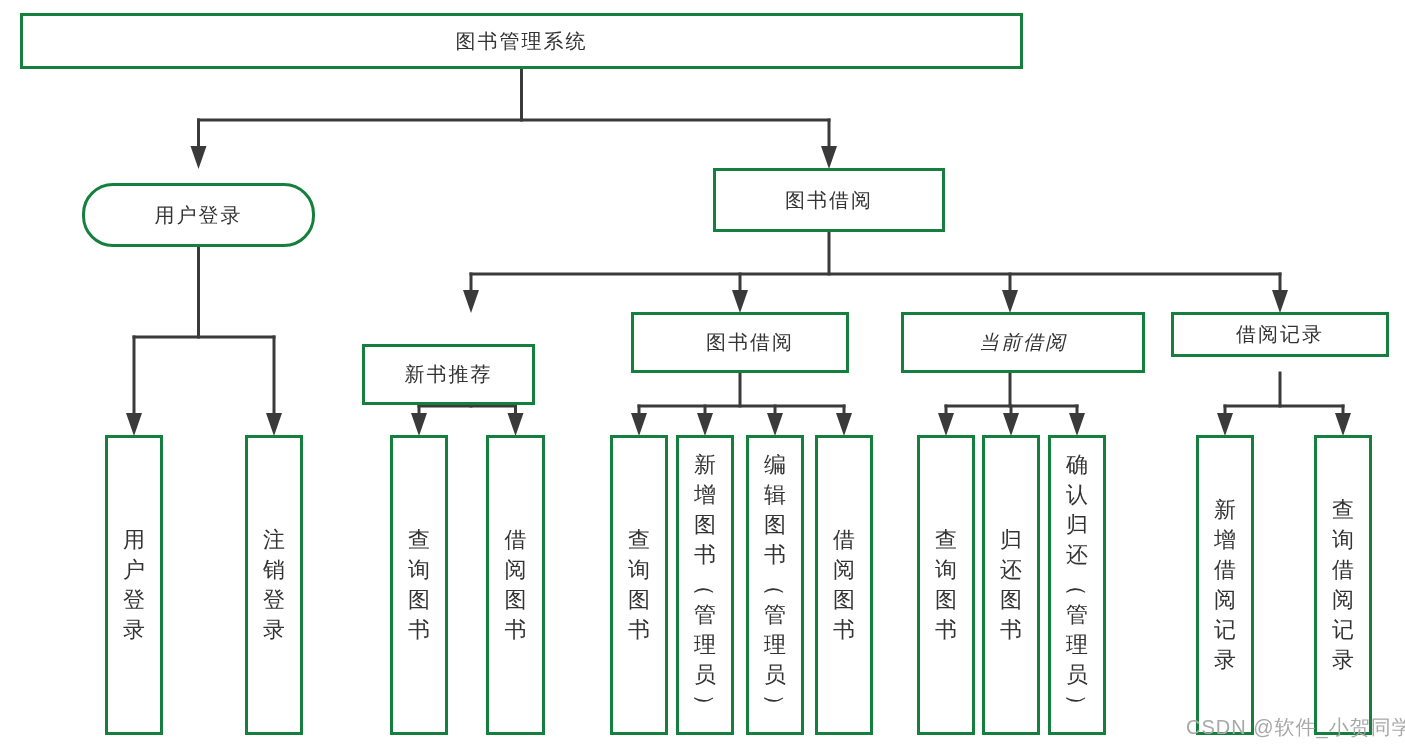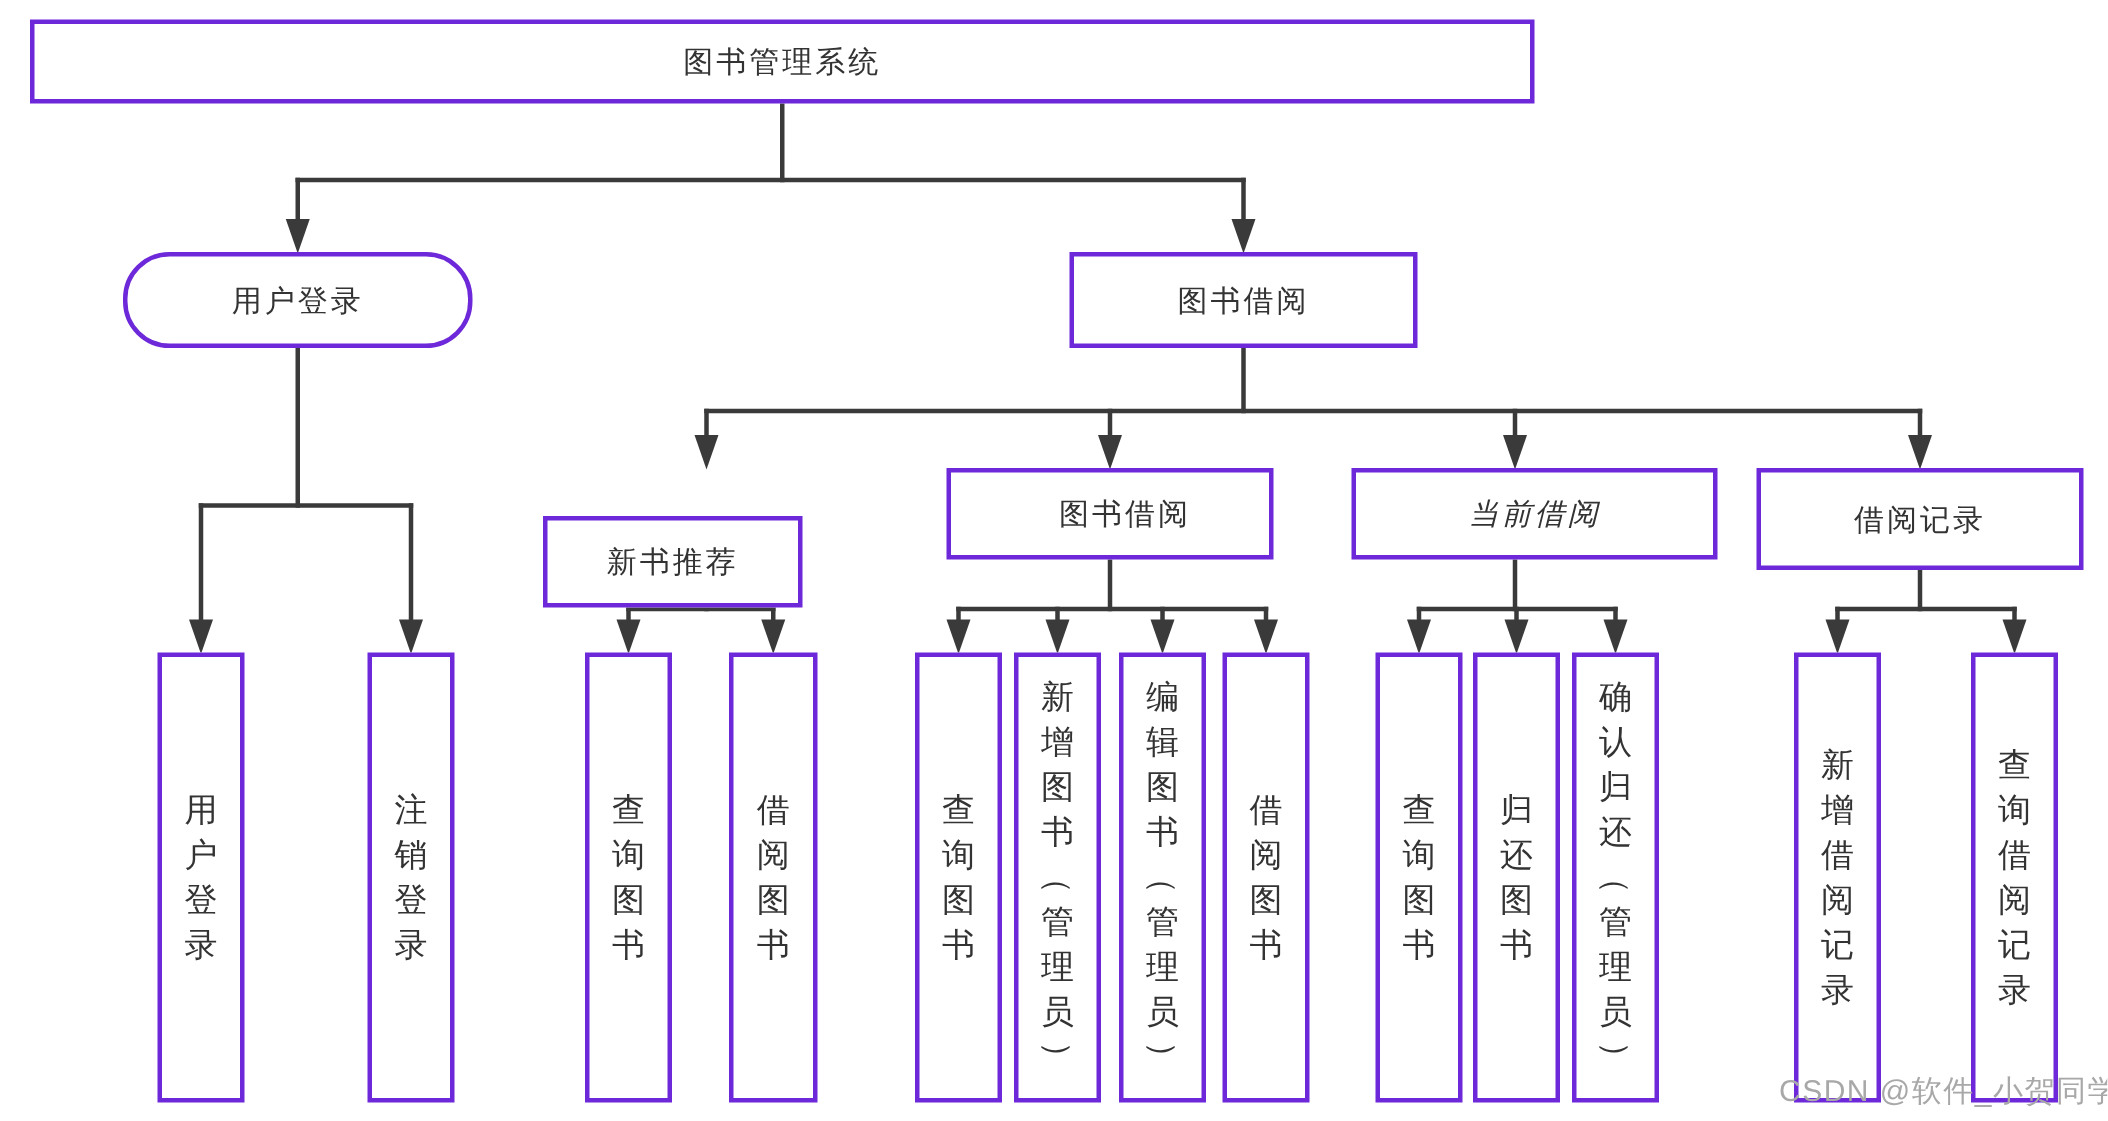--- a/index.html
+++ b/index.html
@@ -19,21 +19,21 @@
     position: absolute;
     left: 0;
     top: 0;
     width: 1405px;
     height: 747px;
     pointer-events: none;
   }
   .node {
     position: absolute;
     box-sizing: border-box;
-    border: 3px solid #6d28d9;
+    border: 3px solid #15803d;
     background: #ffffff;
     color: #333333;
     display: flex;
     align-items: center;
     justify-content: center;
   }
   .node.h {
     font-size: 20px;
     letter-spacing: 2px;
     white-space: nowrap;
@@ -121,21 +121,21 @@
       <line x1="1225" y1="406" x2="1343" y2="406" stroke="#3a3a3a" stroke-width="3" stroke-linecap="square"></line>
       <line x1="1225" y1="406" x2="1225" y2="415" stroke="#3a3a3a" stroke-width="3" stroke-linecap="square"></line>
       <polygon points="1217,413 1233,413 1225,436" fill="#3a3a3a"></polygon>
       <line x1="1343" y1="406" x2="1343" y2="415" stroke="#3a3a3a" stroke-width="3" stroke-linecap="square"></line>
       <polygon points="1335,413 1351,413 1343,436" fill="#3a3a3a"></polygon>
     </svg>
   <div id="nodes">
       <div class="node h" style="left: 20px; top: 13px; width: 1003px; height: 56px;">
         <span>图书管理系统</span>
       </div>
-      <div class="node h" style="left: 82px; top: 168px; width: 233px; height: 64px; border-radius: 31px;">
+      <div class="node h" style="left: 82px; top: 183px; width: 233px; height: 64px; border-radius: 31px;">
         <span>用户登录</span>
       </div>
       <div class="node h" style="left: 713px; top: 168px; width: 232px; height: 64px;">
         <span>图书借阅</span>
       </div>
       <div class="node v" style="left: 105px; top: 435px; width: 58px; height: 300px;">
         <div class="col">
           <span>用</span>
           <span>户</span>
           <span>登</span>
@@ -152,21 +152,21 @@
       </div>
       <div class="node h" style="left: 362px; top: 328px; width: 173px; height: 61px; margin-top: 16px;">
         <span>新书推荐</span>
       </div>
       <div class="node h" style="left: 631px; top: 312px; width: 218px; height: 61px; padding-left: 20px;">
         <span>图书借阅</span>
       </div>
       <div class="node h" style="left: 901px; top: 312px; width: 244px; height: 61px; font-style: italic;">
         <span>当前借阅</span>
       </div>
-      <div class="node h" style="left: 1171px; top: 312px; width: 218px; height: 68px;">
+      <div class="node h" style="left: 1171px; top: 312px; width: 218px; height: 45px;">
         <span>借阅记录</span>
       </div>
       <div class="node v" style="left: 390px; top: 435px; width: 58px; height: 300px;">
         <div class="col">
           <span>查</span>
           <span>询</span>
           <span>图</span>
           <span>书</span>
         </div>
       </div>

